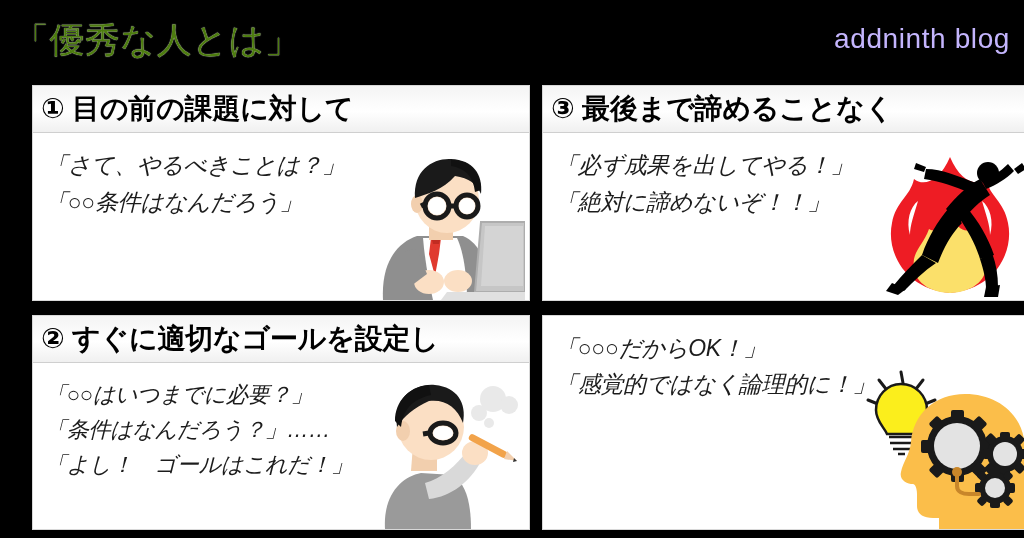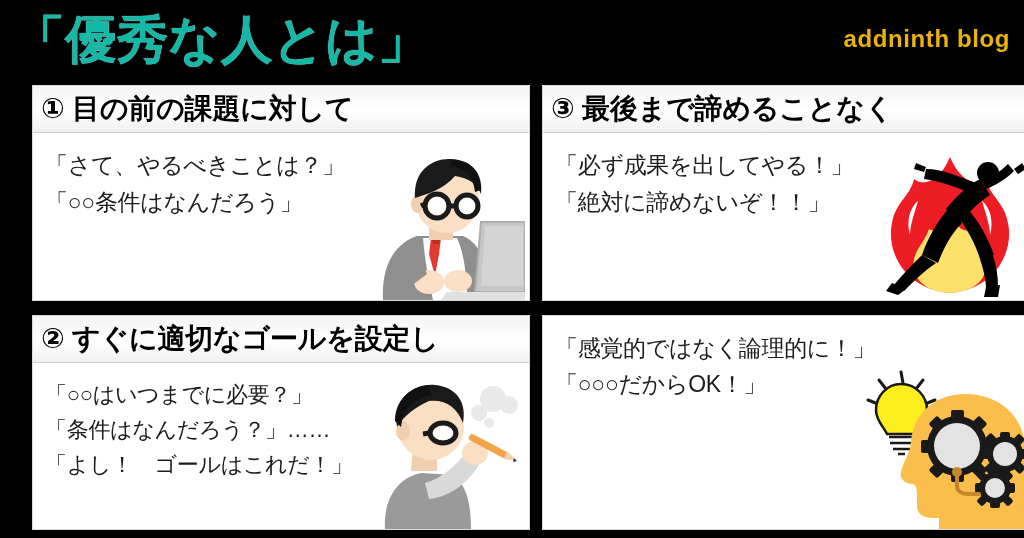--- a/index.html
+++ b/index.html
@@ -22,32 +22,32 @@
     position:absolute;
     left:0; top:0;
     width:1024px; height:78px;
     background:#000;
     display:flex;
     align-items:center;
     justify-content:space-between;
     padding:0 14px 0 14px;
   }
   .topbar .main-title {
-    color:#14b8a6;
-    font-size:51px;
-    font-weight:bold;
+    color:#4d7c0f;
+    font-size:35px;
+    font-weight:normal;
     letter-spacing:0.5px;
     line-height:1;
     white-space:nowrap;
     text-shadow:0 0 1px #fff;
   }
   .topbar .brand {
-    color:#eab308;
-    font-size:24px;
-    font-weight:bold;
+    color:#c4b5fd;
+    font-size:28px;
+    font-weight:normal;
     letter-spacing:0.6px;
     white-space:nowrap;
   }
 
   
   .grid {
     position:absolute;
     left:8px;  top:85px;
     width:1008px; height:445px;
     display:grid;
@@ -93,20 +93,21 @@
     align-items:flex-start;
     background:#ffffff;
     padding:16px 0 0 12px;
   }
   .quote-lines {
     position:relative;
     z-index:3;
     display:flex;
     flex-direction:column;
     gap:4px;
+    font-style:italic;
   }
   .quote-lines .qline {
     color:#1c1c1c;
     font-size:23px;
     line-height:1.42;
     white-space:nowrap;
     letter-spacing:-0.3px;
   }
   .panel.p2 .quote-lines .qline { font-size:22px; }
   .panel.p4 .quote-lines .qline { font-size:23px; }
@@ -303,22 +304,22 @@
               <polygon points="147,79 150,82 146,83" fill="#333"></polygon>
             </g>
           </svg>
         </div>
       </div>
     </div>
 
     <div class="panel p4">
       <div class="panel-body">
         <div class="quote-lines">
+          <div class="qline">「○○○だからOK！」</div>
           <div class="qline">「感覚的ではなく論理的に！」</div>
-          <div class="qline">「○○○だからOK！」</div>
         </div>
 
         <div class="art a4">
           <svg viewBox="0 0 180 165" width="180" height="165" aria-hidden="true">
 
             <g stroke="#1a1a1a" stroke-width="3" stroke-linecap="round">
               <path d="M44 6 L46 17"></path>
               <path d="M22 14 L29 23"></path>
               <path d="M11 34 L21 38"></path>
               <path d="M66 14 L59 23"></path>

